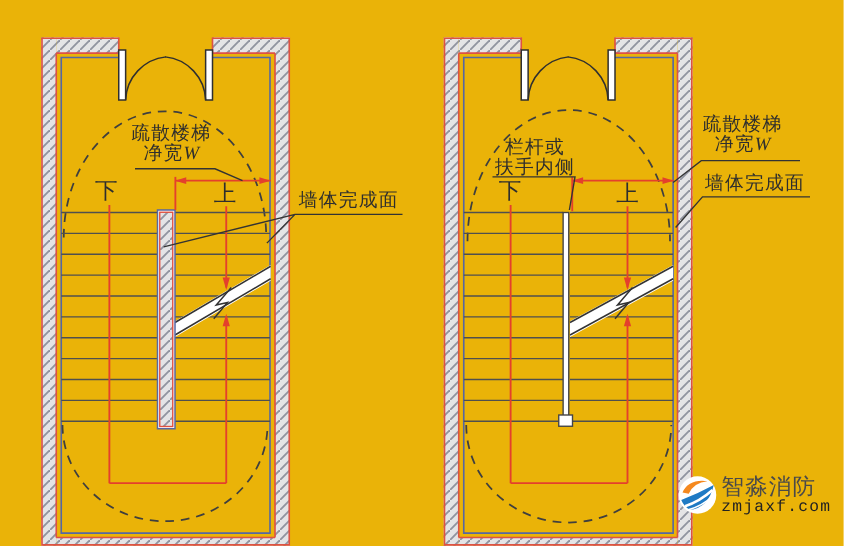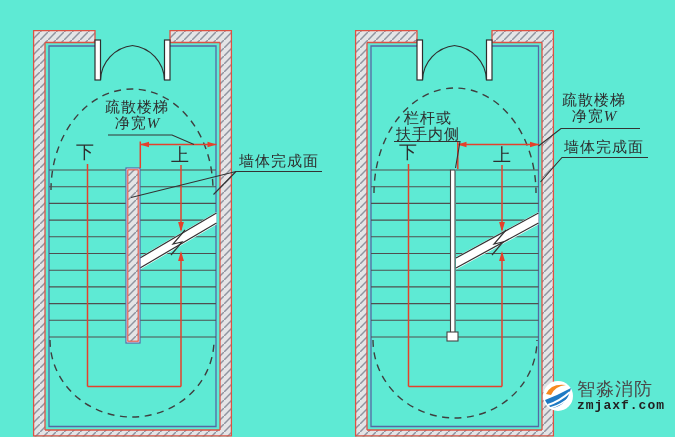--- a/index.html
+++ b/index.html
@@ -1,36 +1,36 @@
 <!DOCTYPE html>
 <html><head>
 <meta charset="utf-8">
 <style>
   html,body{margin:0;padding:0;background:#fff;}
-  #stage{position:relative;width:675px;height:437px;background:#5eead4;overflow:hidden;
+  #stage{position:relative;width:675px;height:437px;background:#eab308;overflow:hidden;
          font-family:"Liberation Sans",sans-serif;color:#2f2f2f;}
   #draw{position:absolute;left:0;top:0;}
   .lbl{position:absolute;transform:translate(-50%,-50%);text-align:center;white-space:nowrap;
        font-size:15px;line-height:16px;color:#2e2e2e;letter-spacing:1px;}
   .lbl.big{font-size:18px;letter-spacing:0;}
   .wsym{font-family:"Liberation Serif",serif;font-style:italic;letter-spacing:0;}
   g.treads line{stroke:#4f4f4f;stroke-width:1.1;}
   .hatchrect{fill:url(#hatch);}
   .redline{stroke:#dd5244;stroke-width:1.3;fill:none;}
   .blueline{stroke:#5667a3;stroke-width:1.3;fill:none;}
   .doorln{stroke:#2f2f2f;stroke-width:1.2;fill:none;}
   .dash{stroke:#3f3f3f;stroke-width:1.4;fill:none;stroke-dasharray:7 5.5;}
   .evac{stroke:#e4402c;stroke-width:1.5;fill:none;}
   .evacfill{fill:#e4402c;stroke:none;}
   .leader{stroke:#333;stroke-width:1.1;fill:none;}
   .brk{stroke:#333;stroke-width:1.2;fill:none;}
   #wm{position:absolute;left:542px;top:380px;display:flex;align-items:flex-start;}
   #wm .txt{margin-left:3px;}
   #wm .brand{font-size:18px;font-weight:normal;color:#4a4a4a;letter-spacing:1px;line-height:19px;}
-  #wm .domain{font-size:13px;font-weight:bold;color:#222;letter-spacing:1px;line-height:14px;
+  #wm .domain{font-size:13px;font-weight:normal;color:#222;letter-spacing:1px;line-height:14px;
               font-family:"Liberation Mono",monospace;}
 </style>
 </head>
 <body>
 
 <div id="stage">
 
 <svg id="draw" width="675" height="437" viewBox="0 0 675 437">
   <defs>
     <pattern id="hatch" width="8" height="8" patternUnits="userSpaceOnUse">

